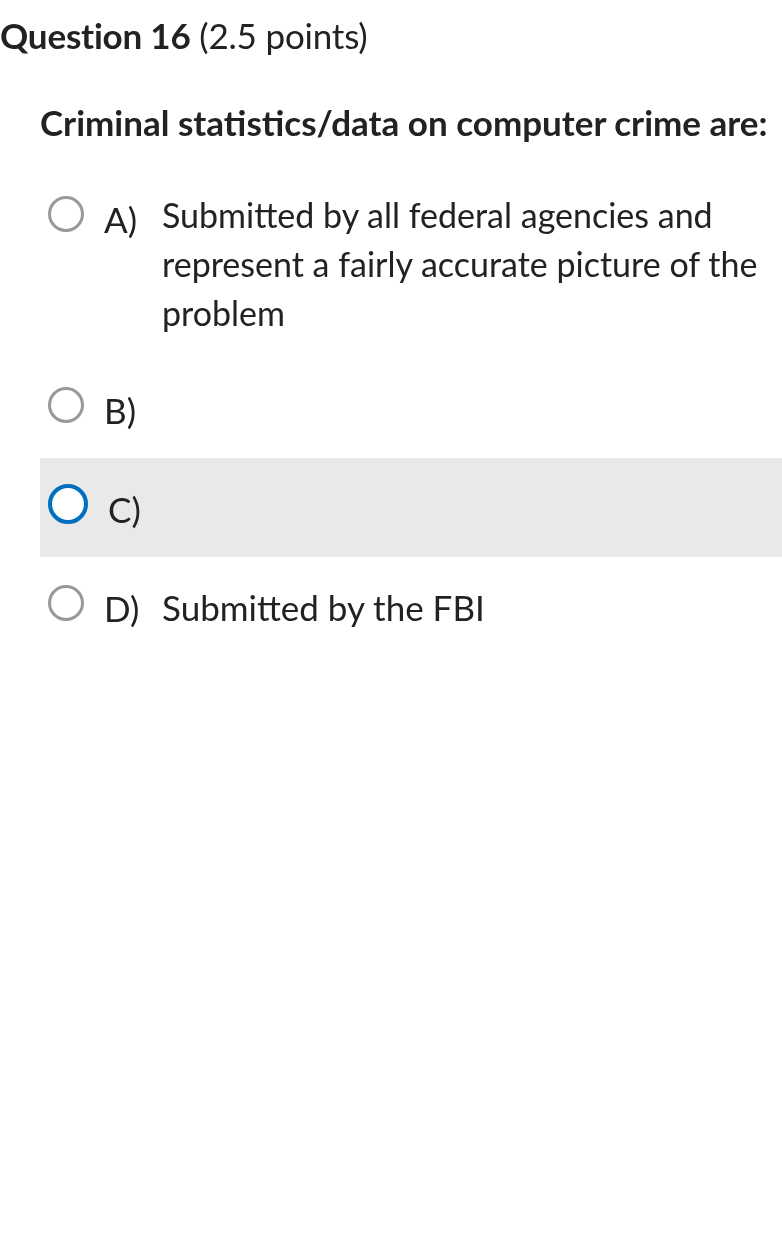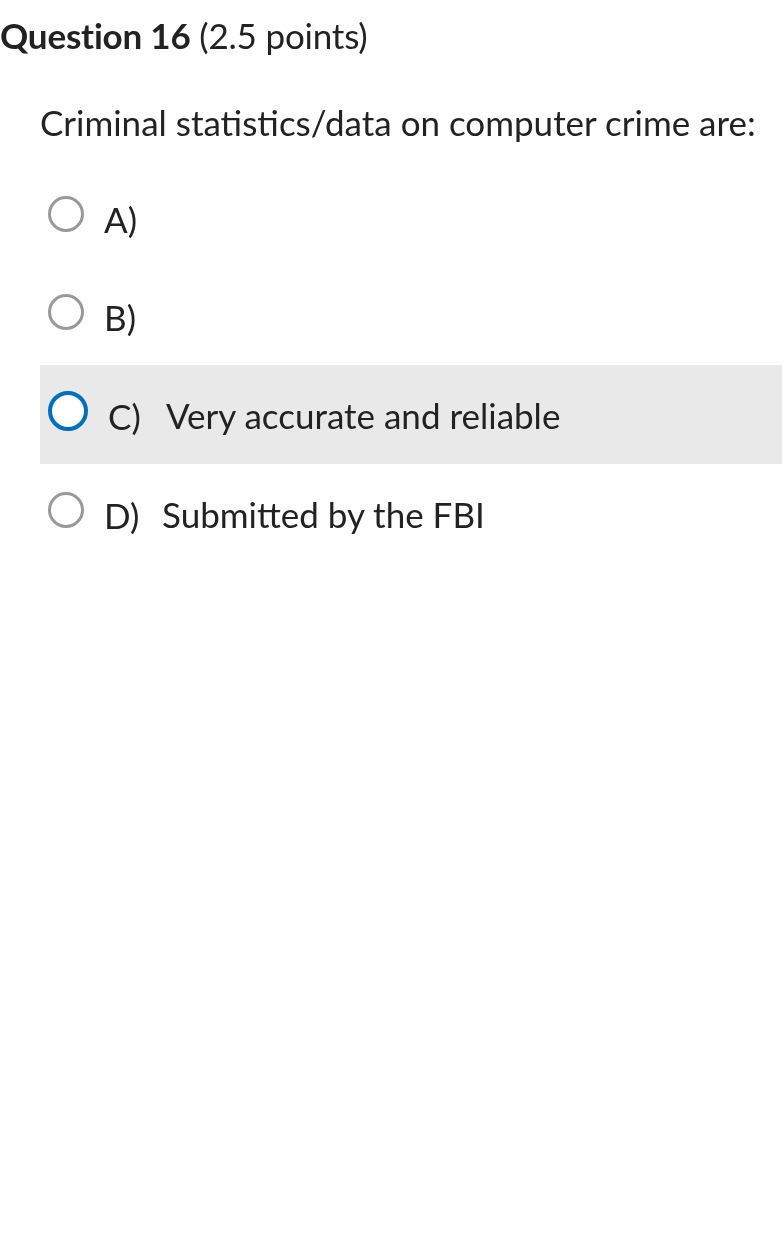--- a/index.html
+++ b/index.html
@@ -22,21 +22,21 @@
     }
     .question-header .qnum {
       font-weight: 700;
     }
     .question-header .points {
       font-weight: 400;
     }
     .question-text {
       padding: 30px 8px 0 40px;
       font-size: 35px;
-      font-weight: 400;
+      font-weight: 700;
     }
     .options {
       padding: 20px 0 0 40px;
     }
     .option {
       display: flex;
       align-items: flex-start;
       padding: 22px 8px 22px 8px;
     }
     .option.hovered {
@@ -83,31 +83,31 @@
   <span class="points">(2.5 points)</span>
 </div>
 
 <div class="question-text">Criminal statistics/data on computer crime are:</div>
 
 <div class="options">
 
   <div class="option option-a">
     <div class="radio"></div>
     <div class="option-letter">A)</div>
+    <div class="option-text">Submitted by all federal agencies and represent a fairly accurate picture of the problem</div>
   </div>
 
   <div class="option option-b">
     <div class="radio"></div>
     <div class="option-letter">B)</div>
   </div>
 
   <div class="option option-c hovered">
     <div class="radio"></div>
     <div class="option-letter">C)</div>
-    <div class="option-text">Very accurate and reliable</div>
   </div>
 
   <div class="option option-d">
     <div class="radio"></div>
     <div class="option-letter">D)</div>
     <div class="option-text">Submitted by the FBI</div>
   </div>
 
 </div>
 

